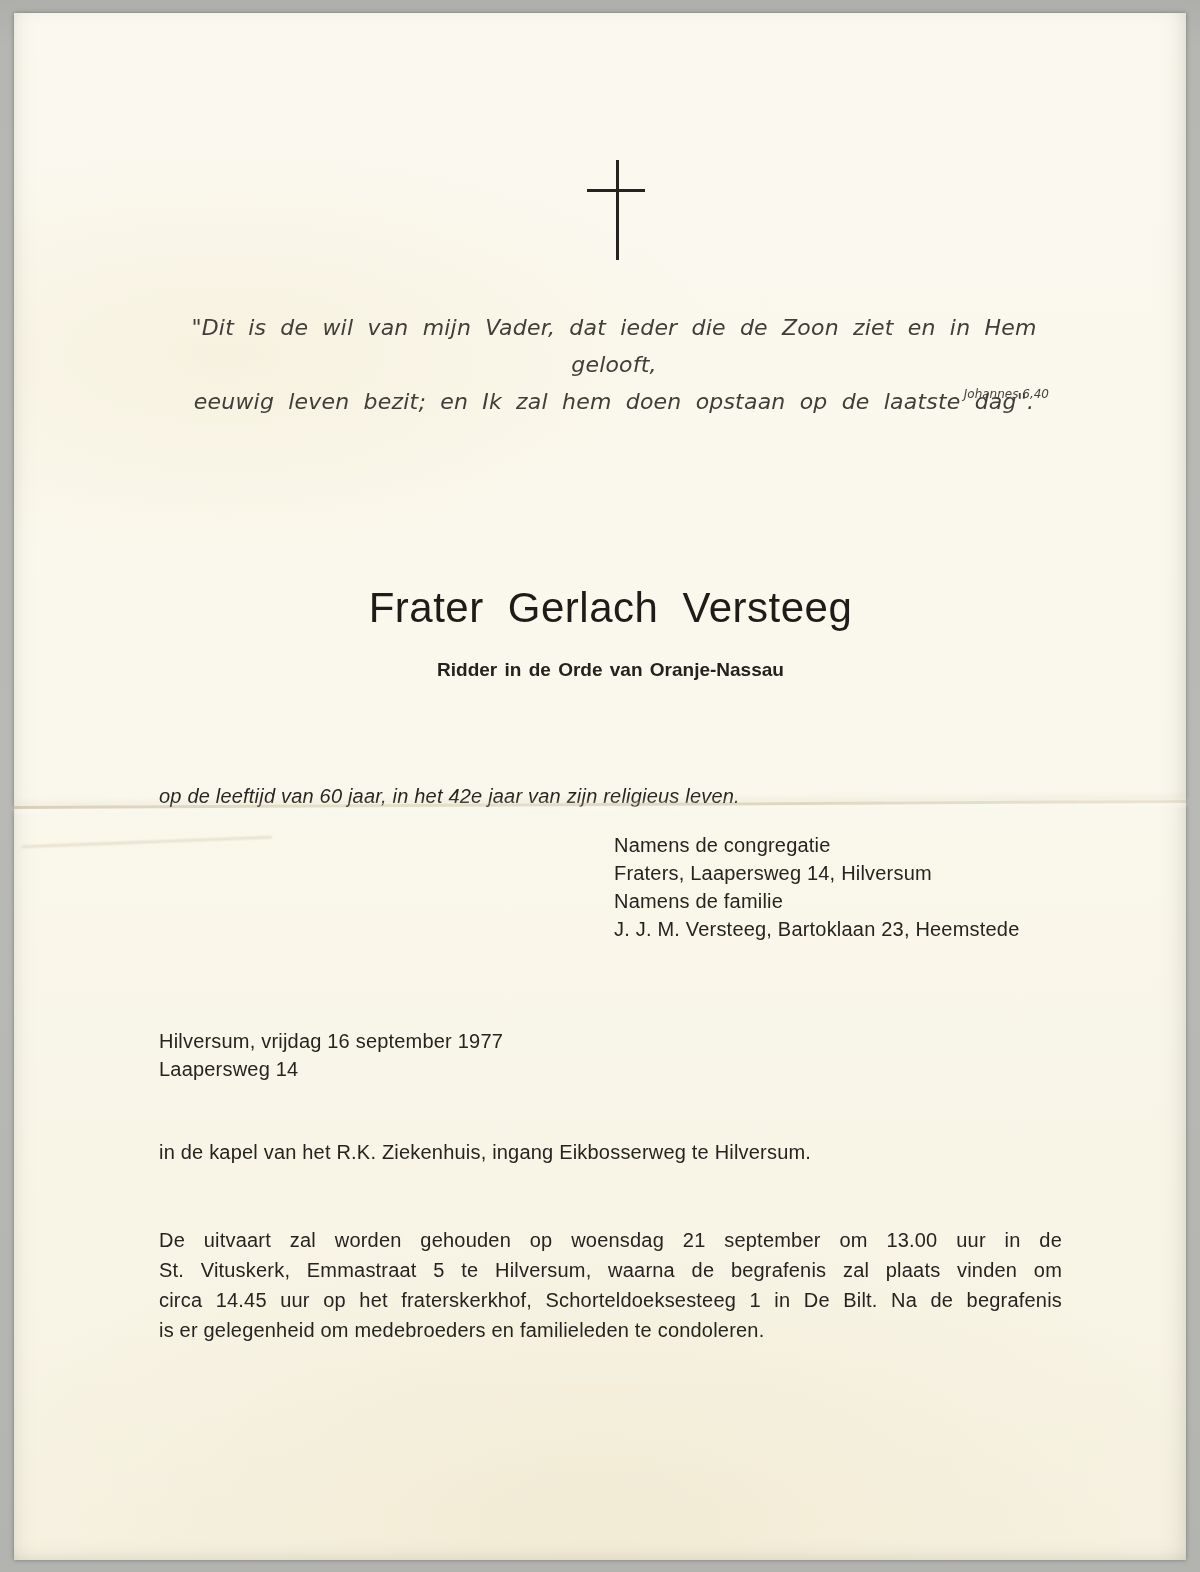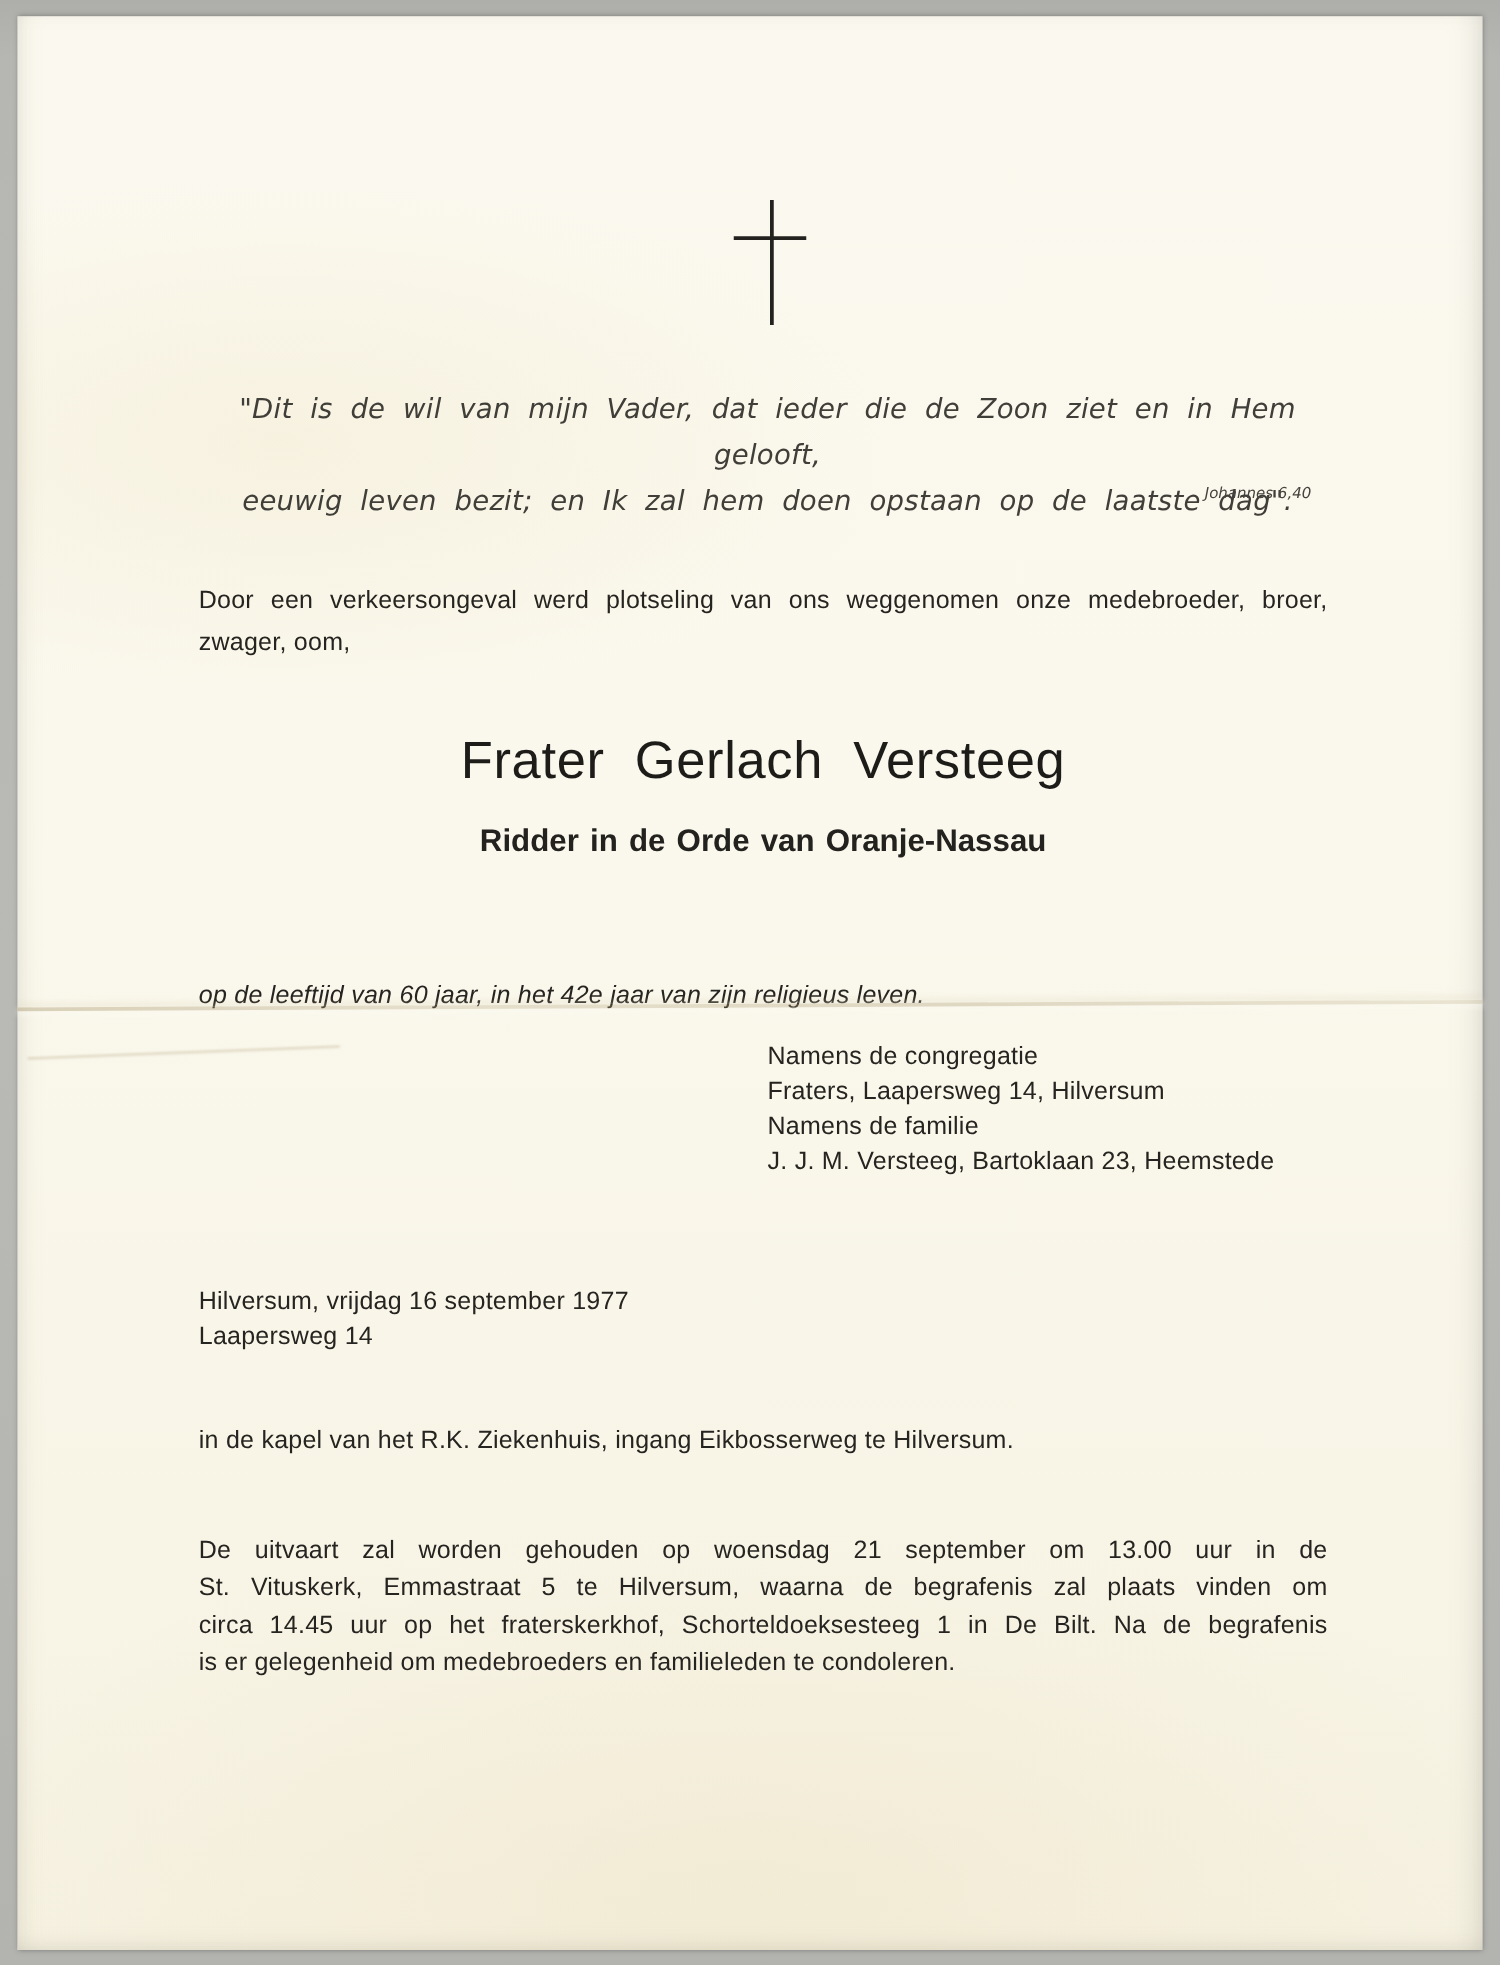--- a/index.html
+++ b/index.html
@@ -92,21 +92,21 @@
     text-align: center;
     font-size: 42px;
     line-height: 50px;
     color: #1d1c19;
     word-spacing: 12px;
     letter-spacing: 0.5px;
   }
   .honorific {
     left: 145px; top: 646px; width: 903px;
     text-align: center;
-    font-size: 25px;
+    font-size: 19px;
     font-weight: bold;
     color: #23221e;
     word-spacing: 2px;
   }
   .age-line { top: 769px; line-height: 28px; font-style: italic; }
 
   .signatories { left: 600px; top: 818px; line-height: 28px; }
   .sig-group-2 { }
 
   .dateline { top: 1014px; line-height: 28px; }
@@ -125,24 +125,20 @@
       <div class="cross-h"></div>
     </div>
 
     <div class="block quote">
       <span class="line">"Dit is de wil van mijn Vader, dat ieder die de Zoon ziet en in Hem gelooft,</span>
       <span class="line">eeuwig leven bezit; en Ik zal hem doen opstaan op de laatste dag".</span>
     </div>
 
     <div class="block quote-attr">Johannes 6,40</div>
 
-    <div class="block para body-text intro">
-      <span class="jline">Door een verkeersongeval werd plotseling van ons weggenomen onze medebroeder, broer,</span>
-      <span class="line">zwager, oom,</span>
-    </div>
 
     <div class="block deceased-name">Frater Gerlach Versteeg</div>
 
     <div class="block honorific">Ridder in de Orde van Oranje-Nassau</div>
 
     <div class="block para body-text age-line">op de leeftijd van 60 jaar, in het 42e jaar van zijn religieus leven.</div>
 
     <div class="crease-main"></div>
     <div class="crease-left"></div>
 

